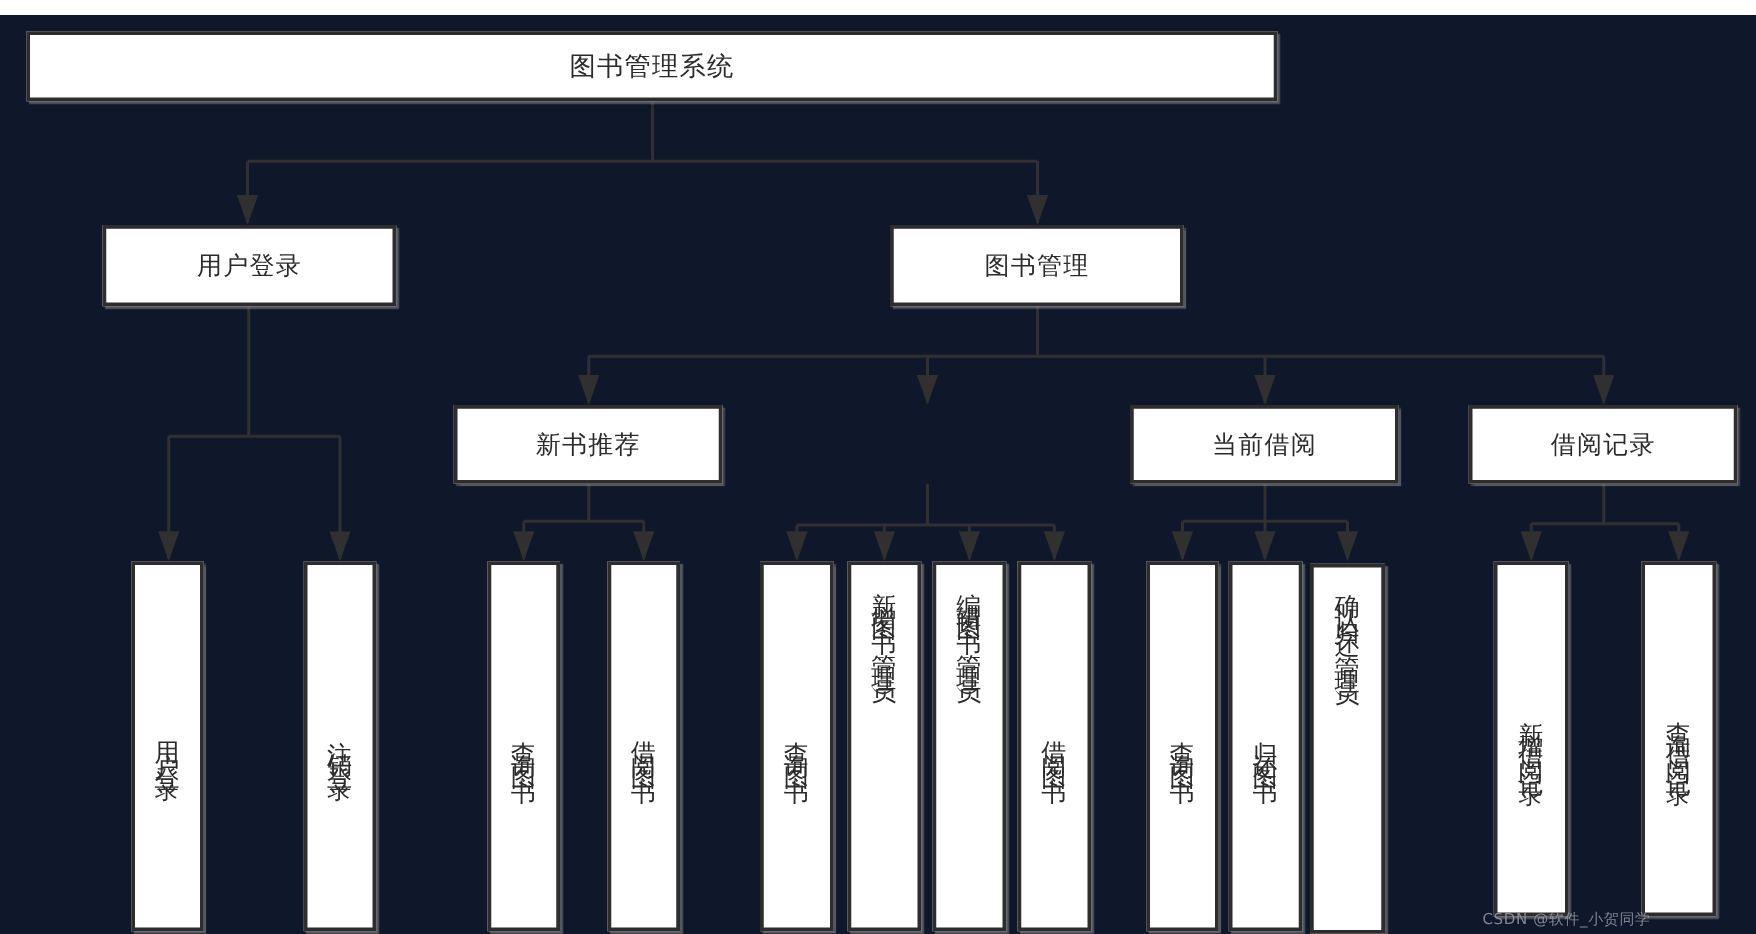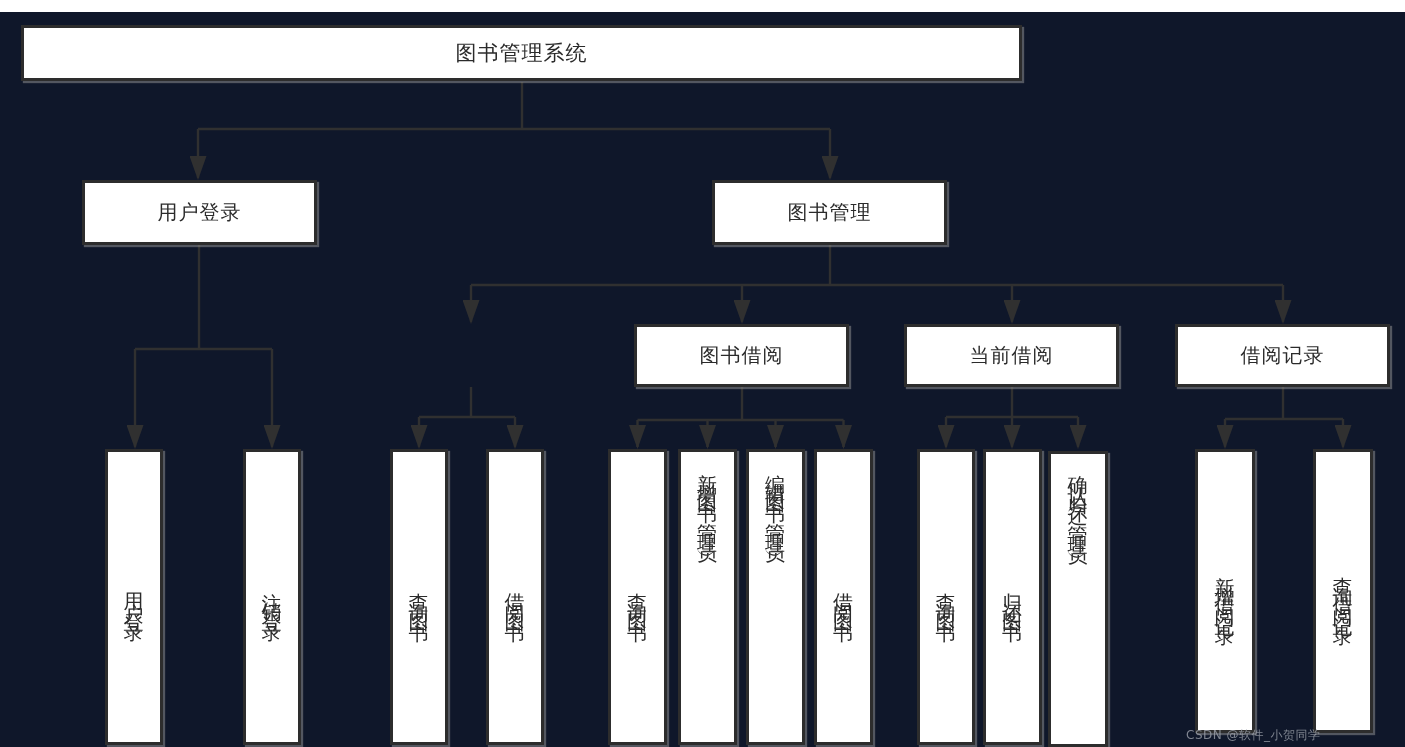--- a/index.html
+++ b/index.html
@@ -78,22 +78,22 @@
     <span class="hlabel">图书管理系统</span>
   </div>
 
   <div class="node" style="left:82px;top:168px;width:235px;height:65px;">
     <span class="hlabel">用户登录</span>
   </div>
   <div class="node" style="left:712px;top:168px;width:235px;height:65px;">
     <span class="hlabel">图书管理</span>
   </div>
 
-  <div class="node" style="left:634px;top:312px;width:215px;height:63px;">
-    <span class="hlabel">图书借阅</span>
+  <div class="node" style="left:363px;top:312px;width:215px;height:63px;">
+    <span class="hlabel">新书推荐</span>
   </div>
   <div class="node" style="left:904px;top:312px;width:215px;height:63px;align-items:center;">
     <span class="hlabel">当前借阅</span>
   </div>
   <div class="node" style="left:1175px;top:312px;width:215px;height:63px;">
     <span class="hlabel">借阅记录</span>
   </div>
 
   <div class="node leaf" style="left:105px;top:437px;width:58px;height:296px;">
     <span class="vtext">用户登录</span>

